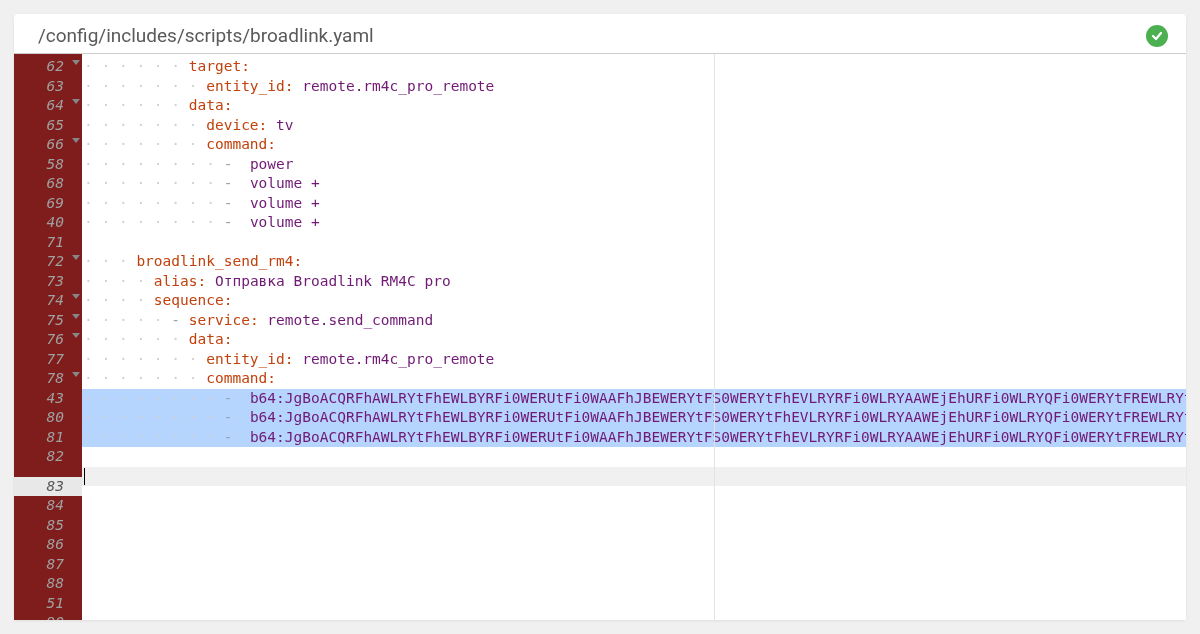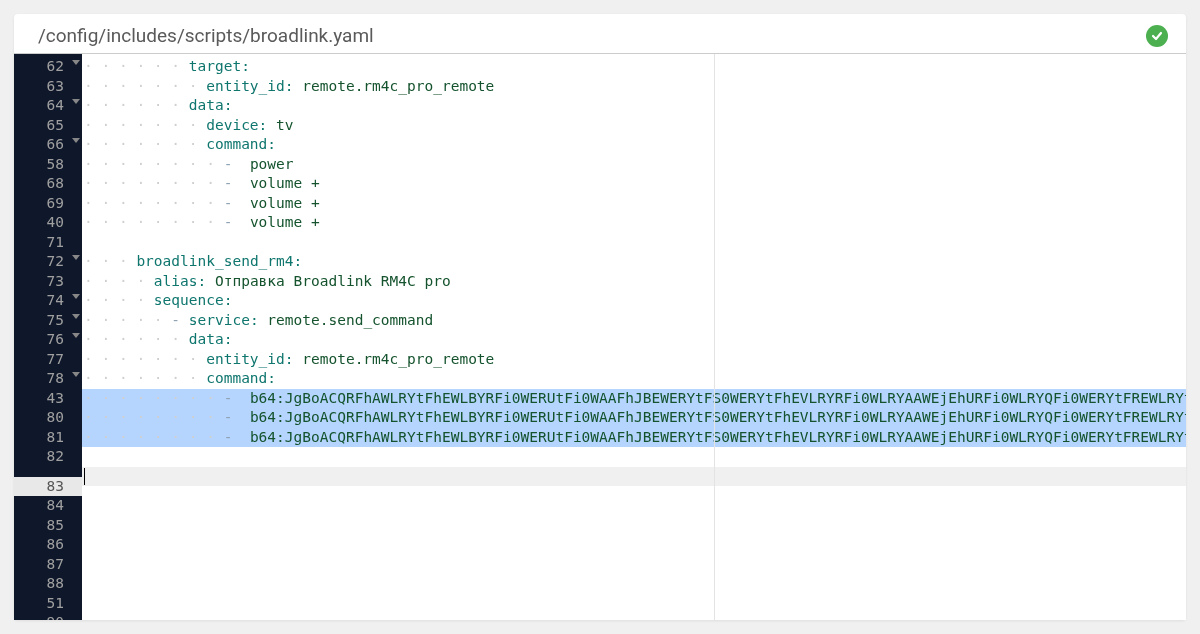--- a/index.html
+++ b/index.html
@@ -45,26 +45,27 @@
     flex: 1;
     display: flex;
     font-family: "Menlo", "Consolas", "DejaVu Sans Mono", monospace;
     font-size: 14.5px;
     line-height: 19.5px;
     overflow: hidden;
     background: #fff;
     position: relative;
   }
   .gutter {
-    background: #0f172a;
+    background: #7f1d1d;
     width: 68px;
     text-align: right;
     color: #a0a0a0;
     user-select: none;
     padding-top: 3px;
+    font-style: italic;
   }
   .gutter-line {
     height: 19.5px;
     padding-right: 18px;
     position: relative;
   }
   .gutter-line.active {
     background: #e8e8e8;
     color: #555;
     margin-top: 10px;
@@ -94,22 +95,22 @@
     background: #f0f0f0;
   }
   .selection {
     position: absolute;
     left: 0; right: 0;
     background: #b5d5ff;
     z-index: 0;
   }
   .code-text { position: relative; z-index: 1; }
   .indent-dots { color: #cfcfcf; }
-  .tk-key { color: #0f766e; }
-  .tk-str { color: #14532d; }
+  .tk-key { color: #c2410c; }
+  .tk-str { color: #701a75; }
   .tk-dash { color: #8fa3b3; }
   .cursor {
     display: inline-block;
     width: 1px; height: 17px;
     background: #000;
     vertical-align: text-bottom;
     position: relative; left: 0px; top: 1px;
   }
   .right-margin {
     position: absolute;

